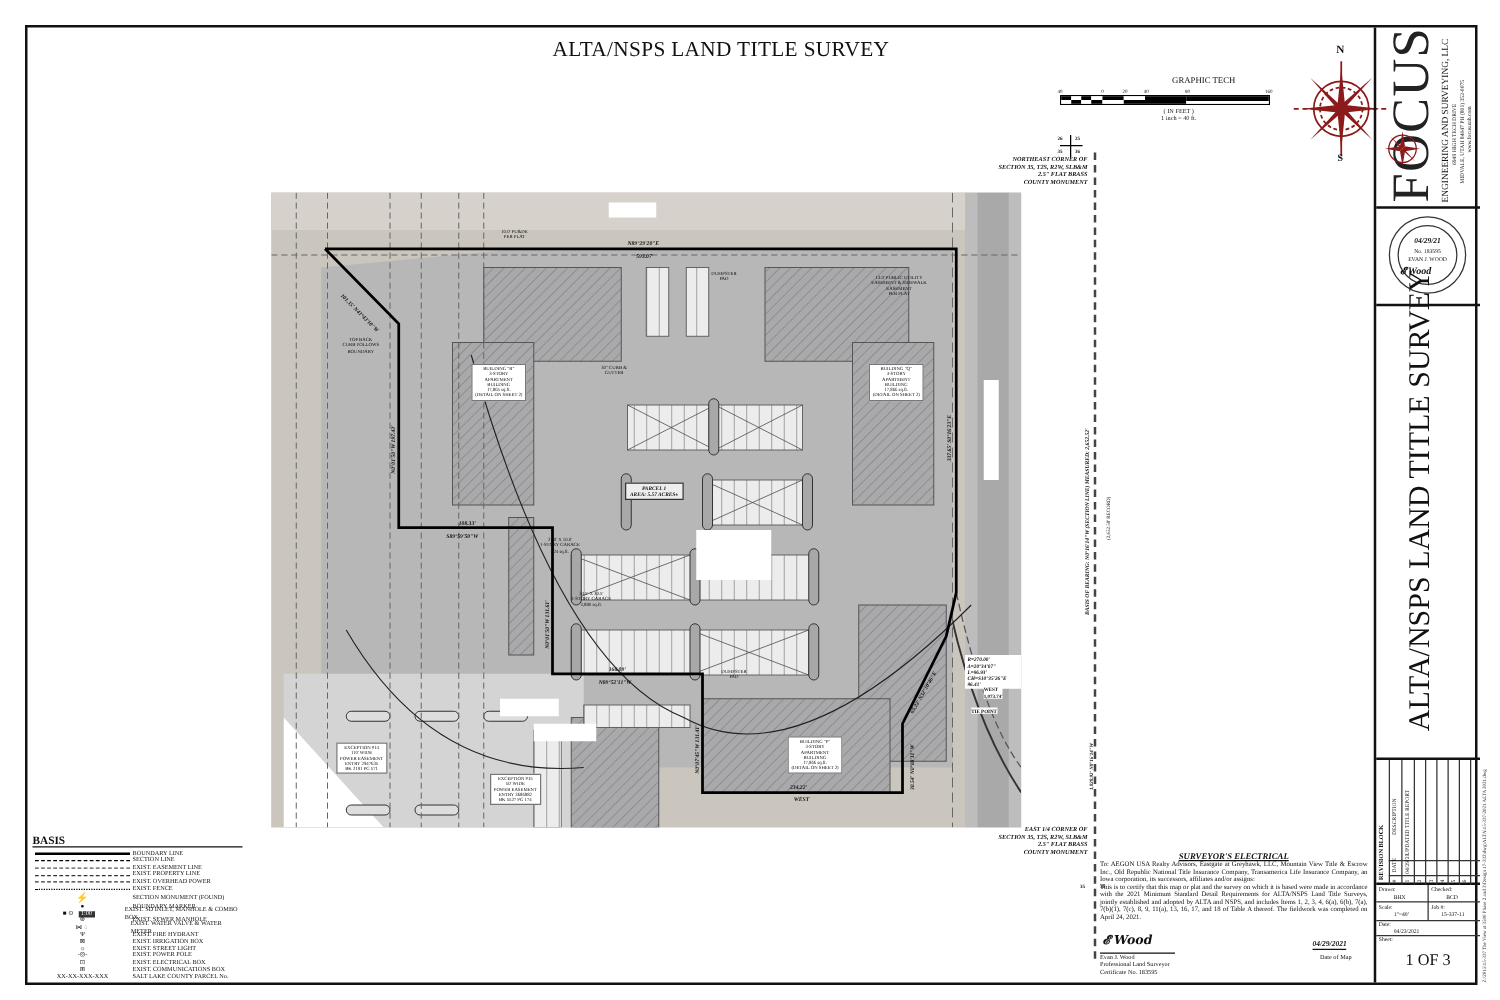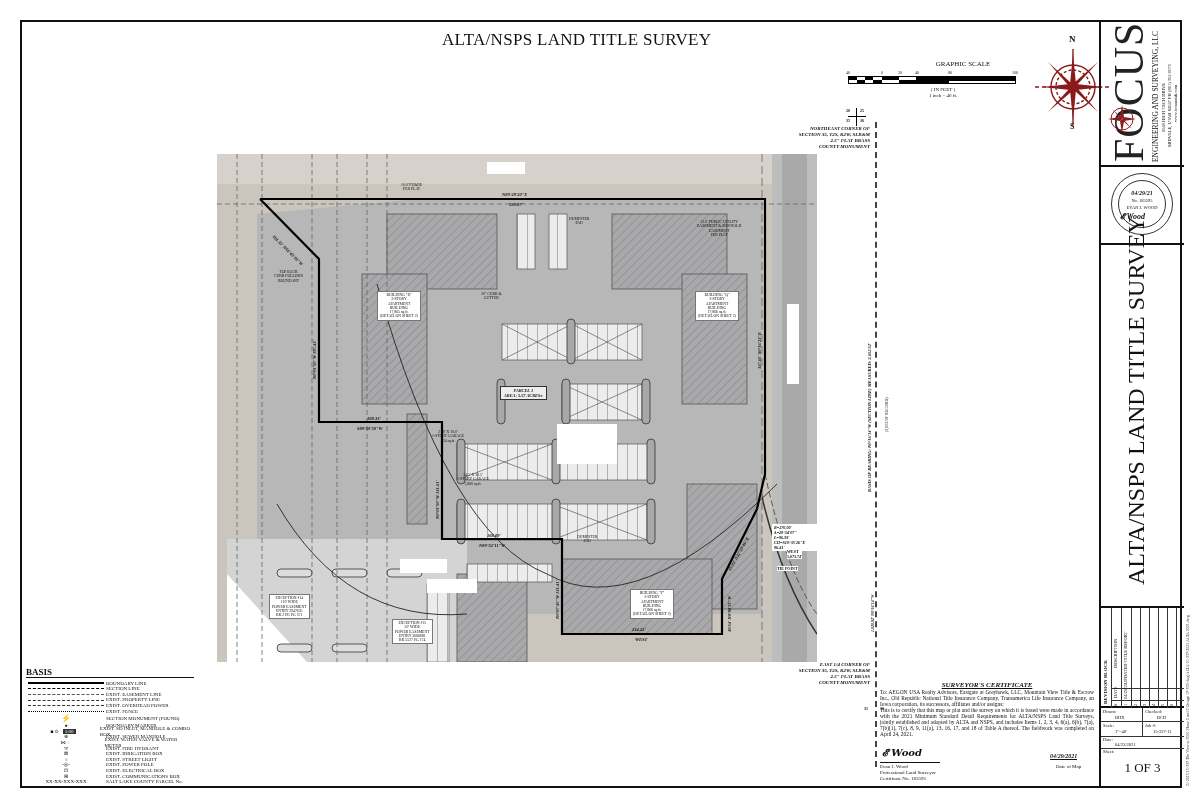--- a/index.html
+++ b/index.html
@@ -36,21 +36,21 @@
   .redact{position:absolute;background:#fff}
 </style>
 </head>
 <body>
 
 <div class="sheet">
 
   <div class="main-title">ALTA/NSPS LAND TITLE SURVEY</div>
 
   <div class="scale">
-    <div class="scale-title">GRAPHIC SCALE</div>
+    <div class="scale-title">GRAPHIC TECH</div>
     <div style="position:relative;height:6px;font-size:4px;margin-top:2px">
       <span style="position:absolute;left:-2px">40</span>
       <span style="position:absolute;left:33px">0</span>
       <span style="position:absolute;left:50px">20</span>
       <span style="position:absolute;left:67px">40</span>
       <span style="position:absolute;left:100px">80</span>
       <span style="position:absolute;left:164px">160</span>
     </div>
     <div class="scale-bar" style="width:168px;margin-top:0">
       <span style="width:8px;background:linear-gradient(#000 50%,#fff 50%)"></span>
@@ -438,21 +438,21 @@
         <span class="leg-sym">⊞</span>
         <span>EXIST. COMMUNICATIONS BOX</span>
       </div>
     <div class="leg-row">
         <span class="leg-sym">XX-XX-XXX-XXX</span>
         <span>SALT LAKE COUNTY PARCEL No.</span>
       </div>
   </div>
 
   <div class="cert">
-    <div class="cert-title">SURVEYOR'S CERTIFICATE</div>
+    <div class="cert-title">SURVEYOR'S ELECTRICAL</div>
     <div>To:  AEGON USA Realty Advisors, Eastgate at Greyhawk, LLC, Mountain View Title &amp; Escrow Inc., Old Republic National Title Insurance Company, Transamerica Life Insurance Company, an Iowa corporation, its successors, affiliates and/or assigns:</div>
     <div>This is to certify that this map or plat and the survey on which it is based were made in accordance with the 2021 Minimum Standard Detail Requirements for ALTA/NSPS Land Title Surveys, jointly established and adopted by ALTA and NSPS, and includes Items 1, 2, 3, 4, 6(a), 6(b), 7(a), 7(b)(1), 7(c), 8, 9, 11(a), 13, 16, 17, and 18 of Table A thereof. The fieldwork was completed on April 24, 2021.</div>
   </div>
   <div class="sig">
     <div style="position:absolute;left:2px;top:-2px;font-family:'DejaVu Serif',serif;font-style:italic;font-weight:bold;font-size:10px">𝓔 Wood</div>
     <div class="sig-line"></div>
     <div style="position:absolute;left:0;top:12px">Evan J. Wood</div>
     <div style="position:absolute;left:0;top:18px">Professional Land Surveyor</div>
     <div style="position:absolute;left:0;top:24px">Certificate No. 183595</div>
     <div style="position:absolute;left:170px;top:1px;font-weight:bold;font-style:italic;font-size:6px;border-bottom:1px solid #111">04/29/2021</div>

